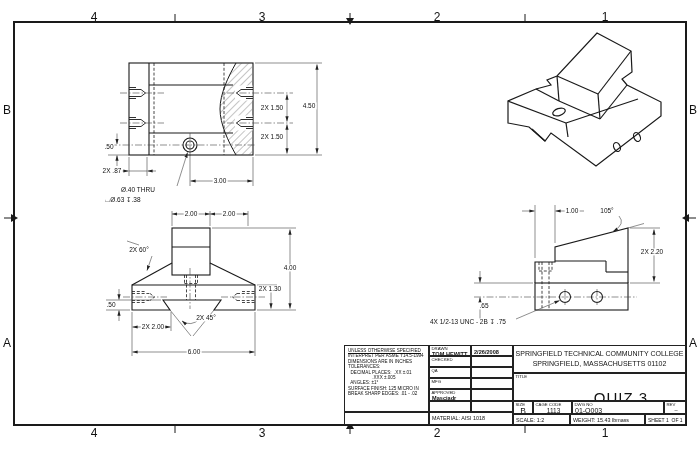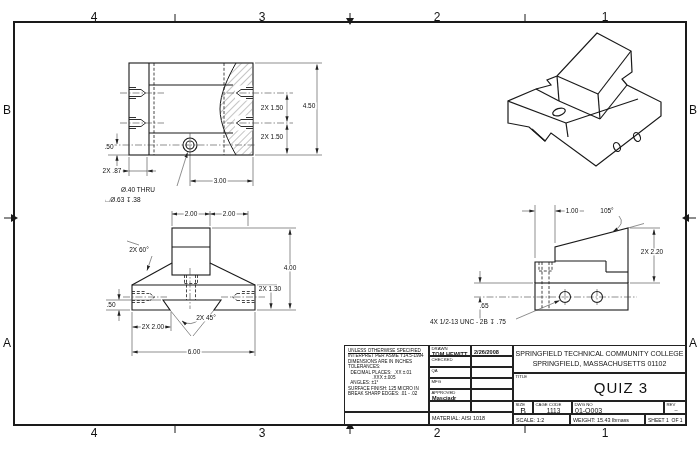--- a/index.html
+++ b/index.html
@@ -12,21 +12,21 @@
   .dim.la{transform:translate(0,-50%);}
   
   .tb{position:absolute;left:344px;top:345px;width:342px;height:80px;background:#fff;}
   .c{position:absolute;box-sizing:border-box;border:1px solid #222;background:#fff;overflow:hidden;}
   .tlbl{font-size:4.3px;line-height:1.15;padding:0.5px 0 0 1.5px;color:#111;white-space:pre;}
   .tval{font-size:5.6px;line-height:1.1;padding-left:2px;font-weight:bold;white-space:pre;}
   .note{font-size:4.6px;line-height:5.4px;white-space:pre;}
   .note.u{text-decoration:underline;}
   .company{display:flex;flex-direction:column;justify-content:center;align-items:center;}
   .company div{font-size:7px;line-height:1.5;white-space:pre;}
-  .quiz{font-size:15px;text-align:center;letter-spacing:1px;margin-top:0;font-weight:normal;padding-left:43px;}
+  .quiz{font-size:15px;text-align:center;letter-spacing:1px;margin-top:10px;font-weight:normal;padding-left:43px;}
   .rowline{font-size:5.4px;line-height:1;padding:3px 0 0 2px;white-space:pre;}
   .bigB{font-size:8.5px;text-align:center;margin-top:-1px;}
   .cen{text-align:center;}
 </style>
 </head>
 <body>
 
 <div id="sheet">
 
   <svg width="700" height="453">

